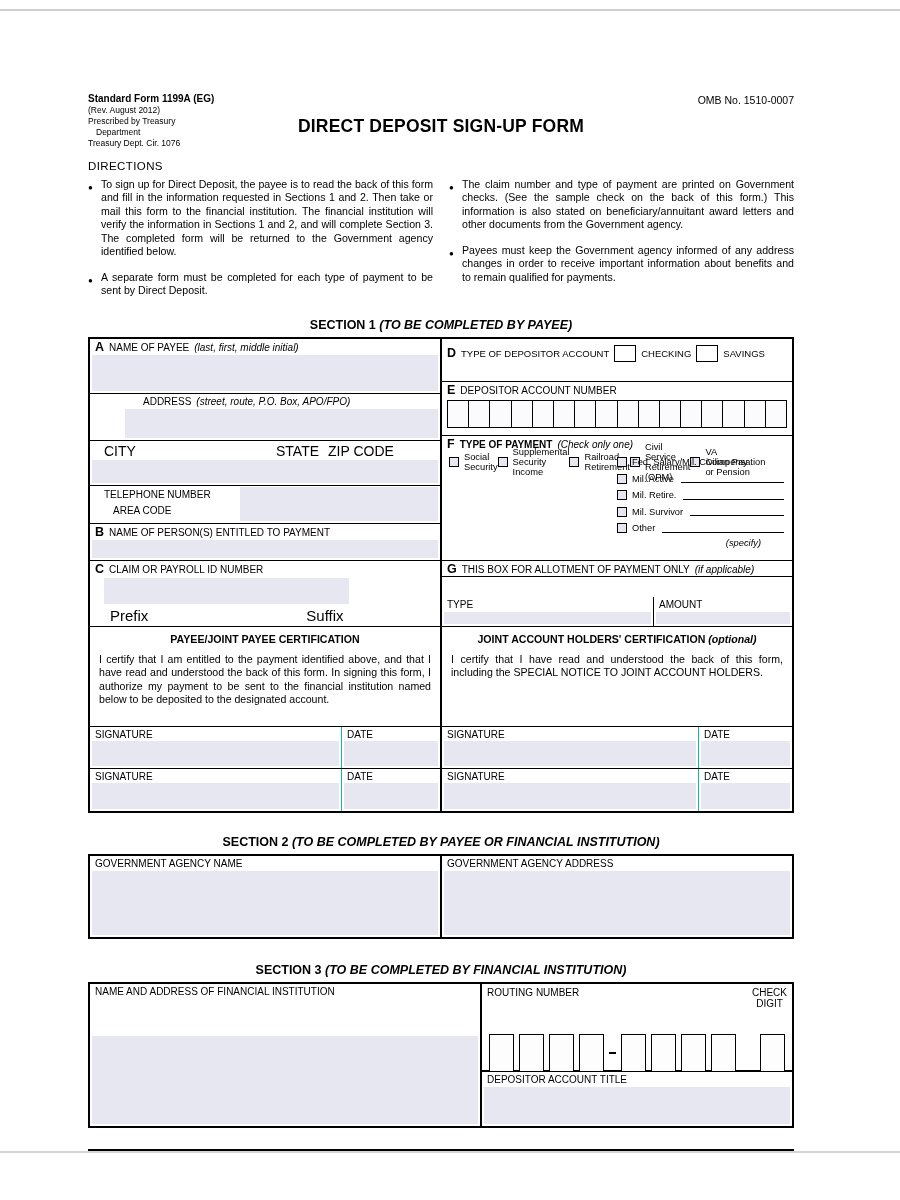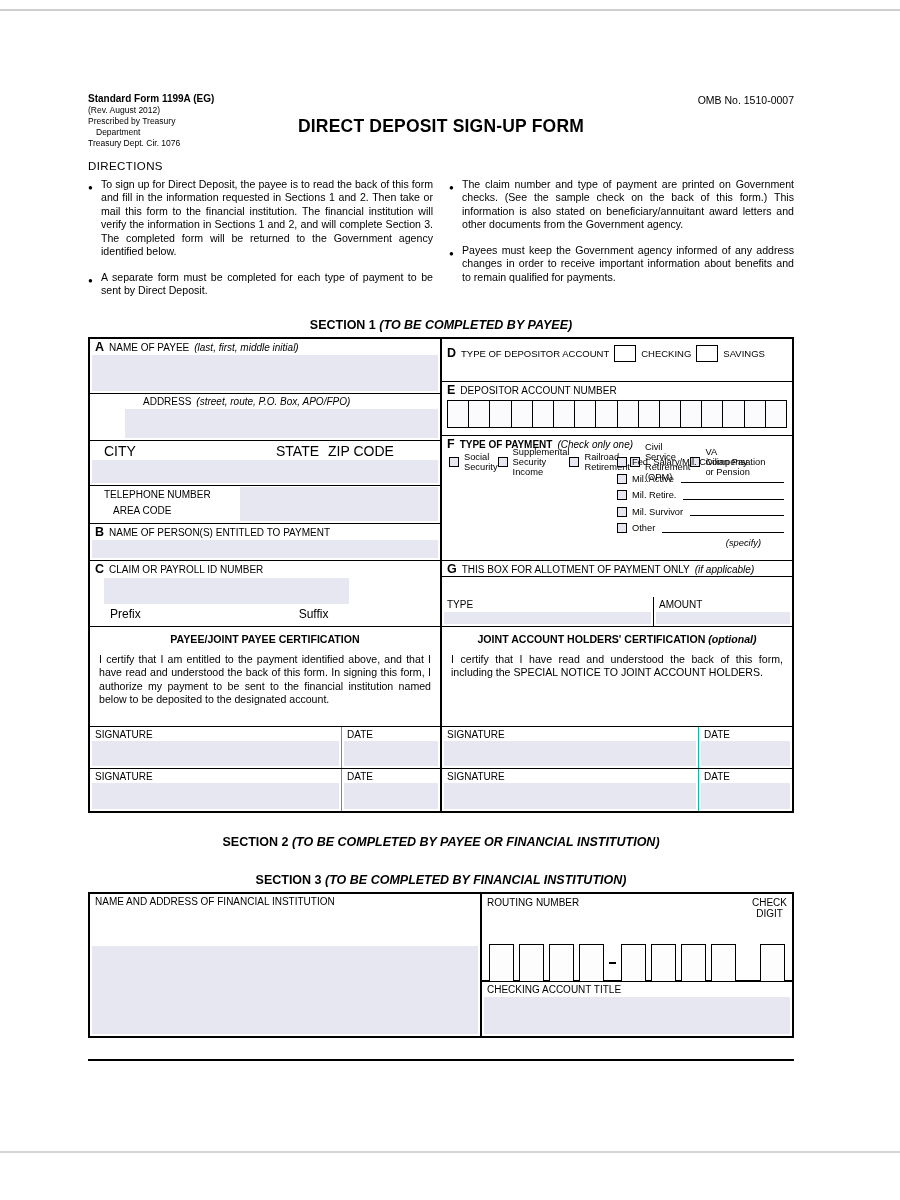--- a/index.html
+++ b/index.html
@@ -52,21 +52,21 @@
   .r-d { height: 43px; } .r-e { height: 54px; } .r-f { height: 125px; } .r-g { height: 65px; }
 
   .csz-lbls { display: flex; padding: 2px 5px 0 14px; font-size: 14px; }
   .csz-city { width: 172px; } .csz-state { width: 52px; } .csz-zip { flex: 1; }
 
   .tel-lbls { width: 150px; padding: 3px 5px 0 14px; font-size: 10px; }
   .tel-sub { padding-left: 9px; margin-top: 5px; }
   .r-tel .fill { margin: 1px 2px 2px 0; }
 
   .c-box { height: 26px; width: 245px; margin: 2px 0 0 14px; background: #e7e7f1; }
-  .c-lbls { display: flex; font-size: 12px; padding: 3px 5px 0 5px; align-items: flex-end; }
+  .c-lbls { display: flex; font-size: 15px; padding: 3px 5px 0 5px; align-items: flex-end; }
   .c-prefix { margin-left: 15px; }
   .c-suffix { margin-left: 158px; }
 
   .d-line { display: flex; align-items: center; gap: 5px; padding: 6px 5px 0 5px; font-size: 9.5px; }
   .bigcb { width: 22px; height: 17px; border: 1.5px solid #000; background: #fff; flex: 0 0 auto; }
 
   .e-boxes { display: flex; margin: 3px 5px 6px; height: 28px; }
   .e-box { flex: 1; border: 1px solid #000; border-left: none; background: #fbfbfd; }
   .e-box:first-child { border-left: 1px solid #000; }
 
@@ -406,20 +406,34 @@
             </div>
           <div class="fill"></div>
         </div>
       </div>
     </div>
 
     <div class="sec-title" style="margin-top:22px">
       <span class="st-b">SECTION 2</span>
       <span class="st-i">(TO BE COMPLETED BY PAYEE OR FINANCIAL INSTITUTION)</span>
     </div>
+    <div class="tbl s2-tbl">
+      <div class="s2-l">
+        <div class="lblline">
+            <span>GOVERNMENT AGENCY NAME</span>
+          </div>
+        <div class="fill"></div>
+      </div>
+      <div class="s2-r">
+        <div class="lblline">
+            <span>GOVERNMENT AGENCY ADDRESS</span>
+          </div>
+        <div class="fill"></div>
+      </div>
+    </div>
 
     <div class="sec-title" style="margin-top:24px">
       <span class="st-b">SECTION 3</span>
       <span class="st-i">(TO BE COMPLETED BY FINANCIAL INSTITUTION)</span>
     </div>
     <div class="tbl s3-tbl">
       <div class="s3-left">
         <div class="lblline">
             <span>NAME AND ADDRESS OF FINANCIAL INSTITUTION</span>
           </div>
@@ -446,21 +460,21 @@
               <div class="r-box"></div>
             <div class="r-box"></div>
                 <div class="r-box"></div>
                 <div class="r-box"></div>
               </div>
             <div class="r-box r-check"></div>
           </div>
         </div>
         <div class="acct">
           <div class="lblline">
-              <span>CHECKING ACCOUNT TITLE</span>
+              <span>DEPOSITOR ACCOUNT TITLE</span>
             </div>
           <div class="fill"></div>
         </div>
       </div>
     </div>
 
     <div class="cutoff"></div>
   </div>
 </div>
 

